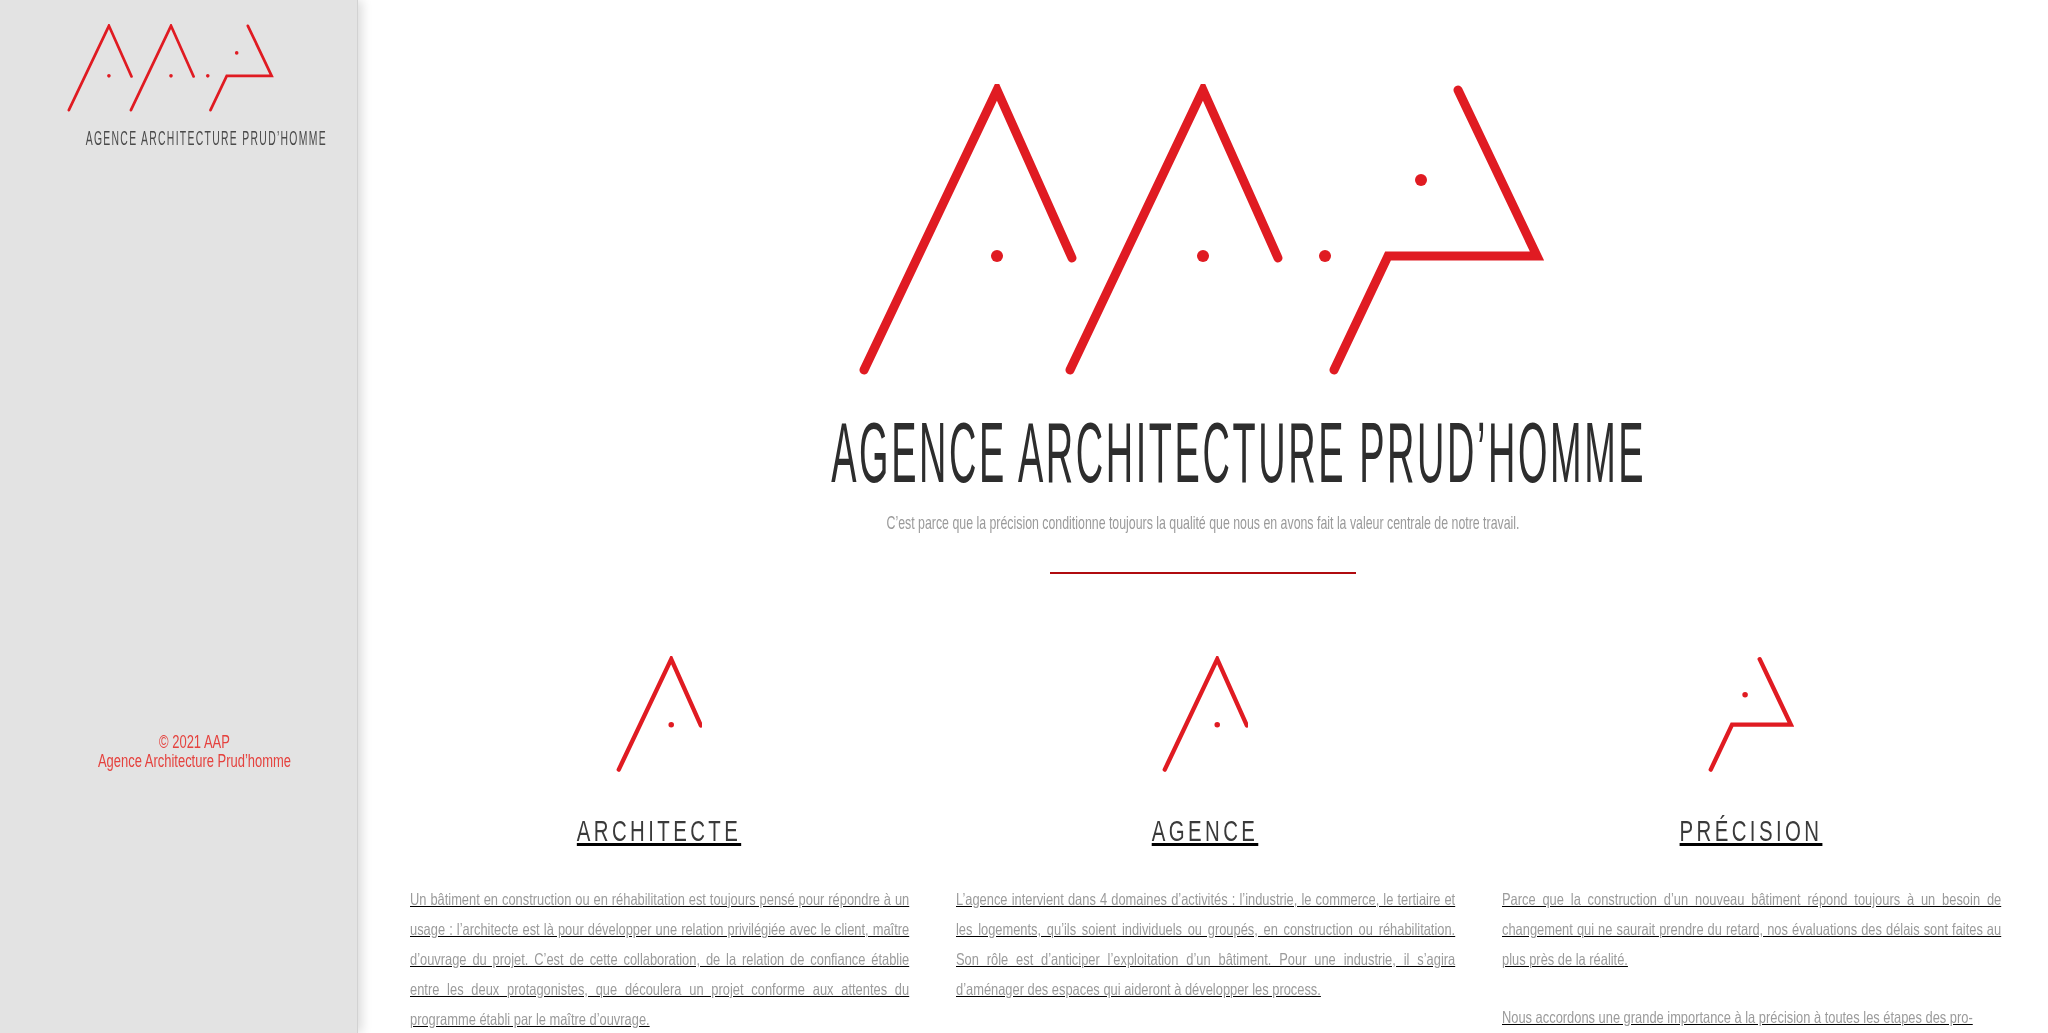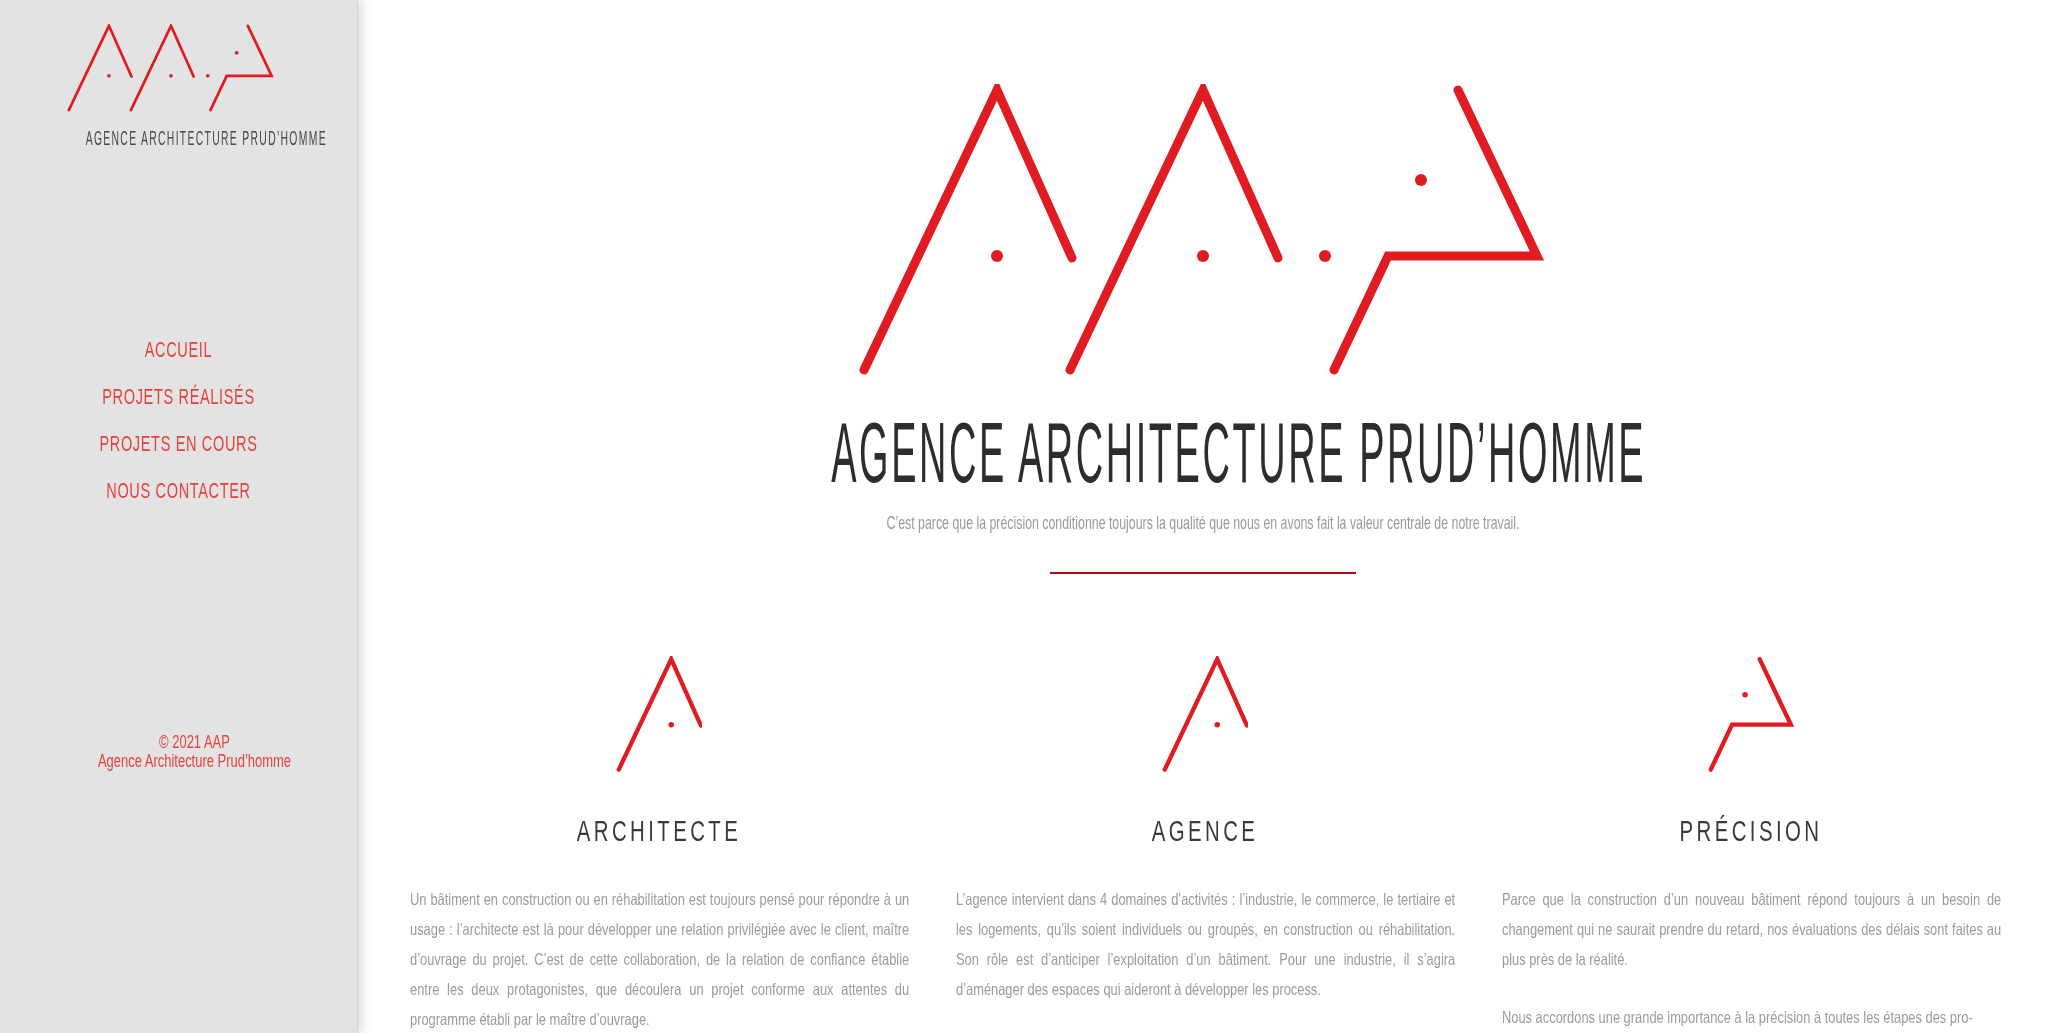--- a/index.html
+++ b/index.html
@@ -41,21 +41,21 @@
     white-space:nowrap; transform:scaleX(0.44); transform-origin:50% 50%;
   }
   .hero-subtitle {
     margin-top:14px; text-align:center; font-size:19px; line-height:26px;
     color:#9a9a9a; white-space:nowrap;
     transform:scaleX(0.65); transform-origin:50% 50%;
   }
   .divider { width:306px; margin:36px auto 0; border-top:2px solid #b00b0f; }
 
   .cols { display:flex; gap:48px; padding:0 48px 0 52px; margin-top:82px; }
-  .col { flex:1 1 0; min-width:0; text-align:center; }
+  .col { flex:1 1 0; min-width:0; text-align:center;text-decoration:underline; }
   .col-logo { display:inline-block; height:116px; }
   .col h2 {
     margin-top:40px; font-weight:normal; font-size:30px; line-height:30px;
     letter-spacing:5px; color:#3a3a3a; white-space:nowrap;
     transform:scaleX(0.68); transform-origin:50% 50%;
   }
   .col-text { margin-top:38px; text-align:left; }
   .col-text-inner {
     width:640px; transform:scaleX(0.78); transform-origin:0 0;
     font-size:16.5px; line-height:30px; color:#9b9b9b; text-align:justify;
@@ -79,26 +79,20 @@
         <circle class="mark-dot" cx="139" cy="172" r="6"></circle>
         <path class="mark" d="M212,286 L345,6 L420,174"></path>
         <circle class="mark-dot" cx="345" cy="172" r="6"></circle>
         <circle class="mark-dot" cx="467" cy="172" r="6"></circle>
         <path class="mark" d="M476,286 L530,172 L679,172 L600,6"></path>
         <circle class="mark-dot" cx="563" cy="96" r="6"></circle>
       </svg>
     </a>
     <div class="side-caption">AGENCE ARCHITECTURE PRUD’HOMME</div>
 
-    <nav class="side-nav">
-      <a>ACCUEIL</a>
-      <a>PROJETS RÉALISÉS</a>
-      <a>PROJETS EN COURS</a>
-      <a>NOUS CONTACTER</a>
-    </nav>
 
     <div class="side-footer">
       <span>© 2021 AAP</span>
       <span>Agence Architecture Prud’homme</span>
     </div>
   </aside>
 
   <main class="main">
 
     <svg class="hero-logo" viewBox="0 0 690 292">

